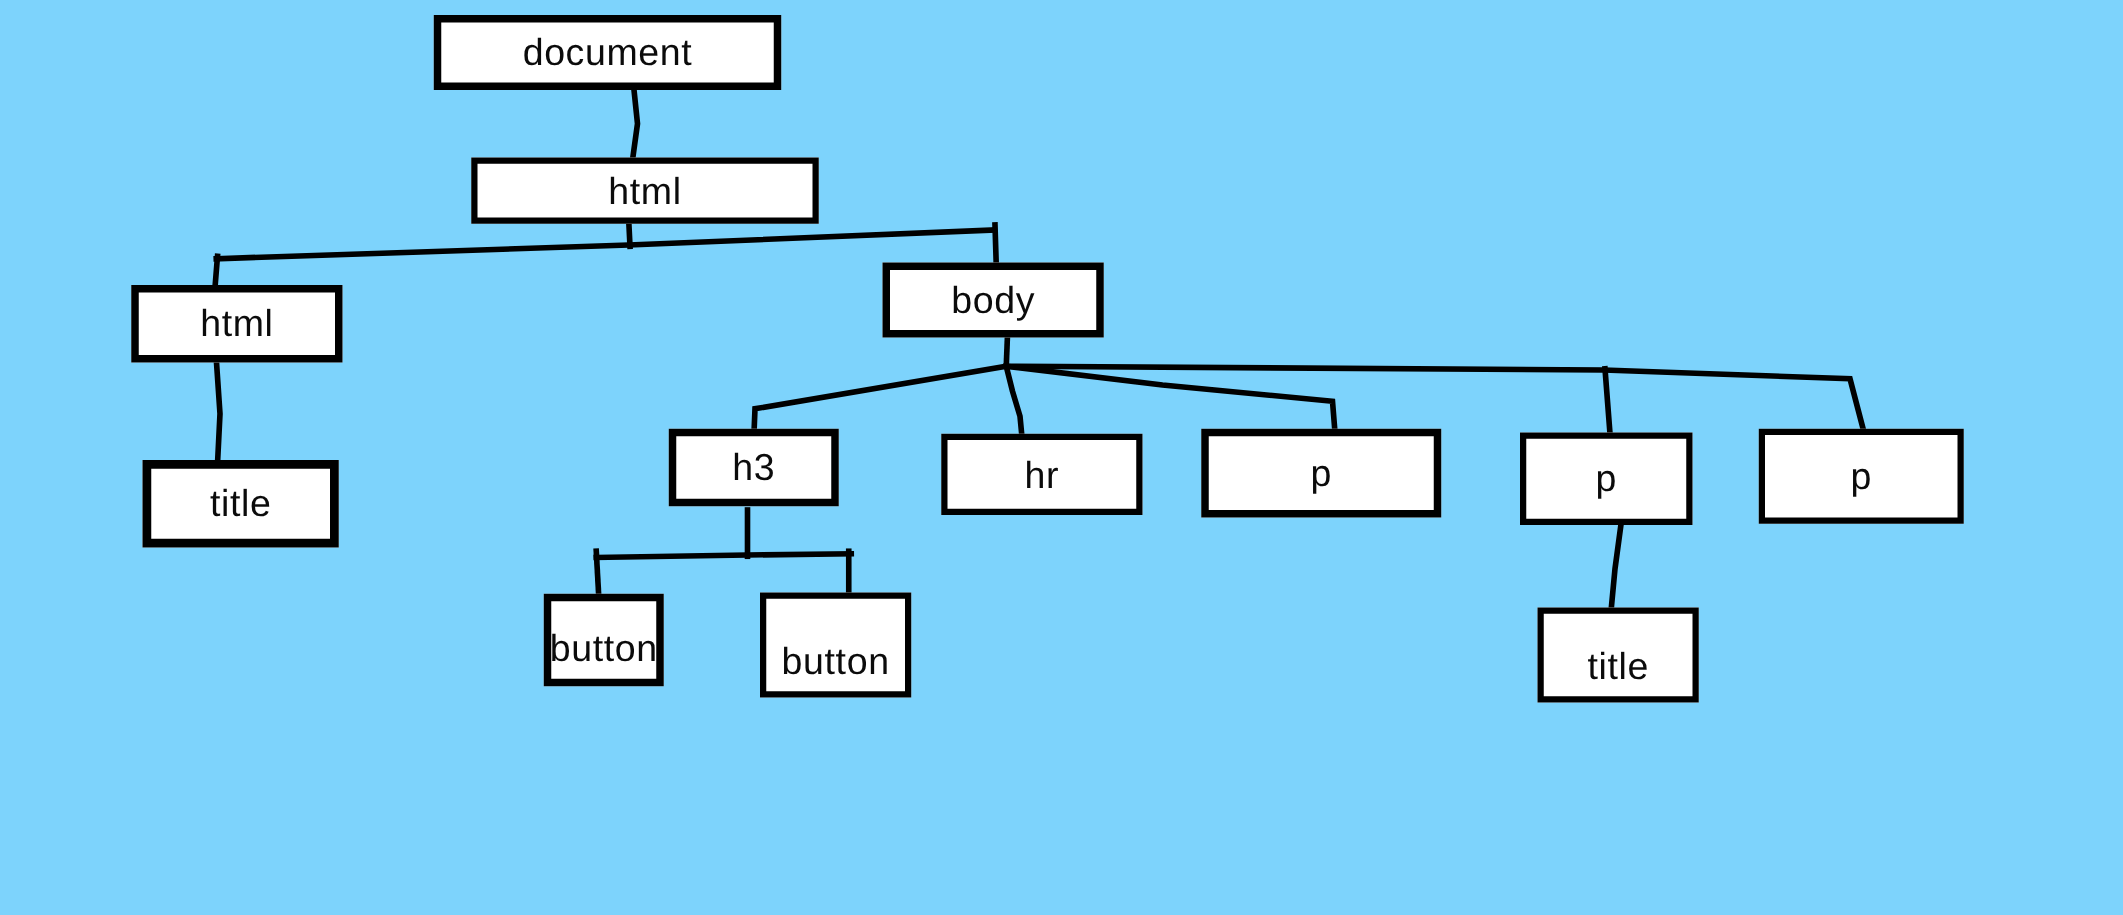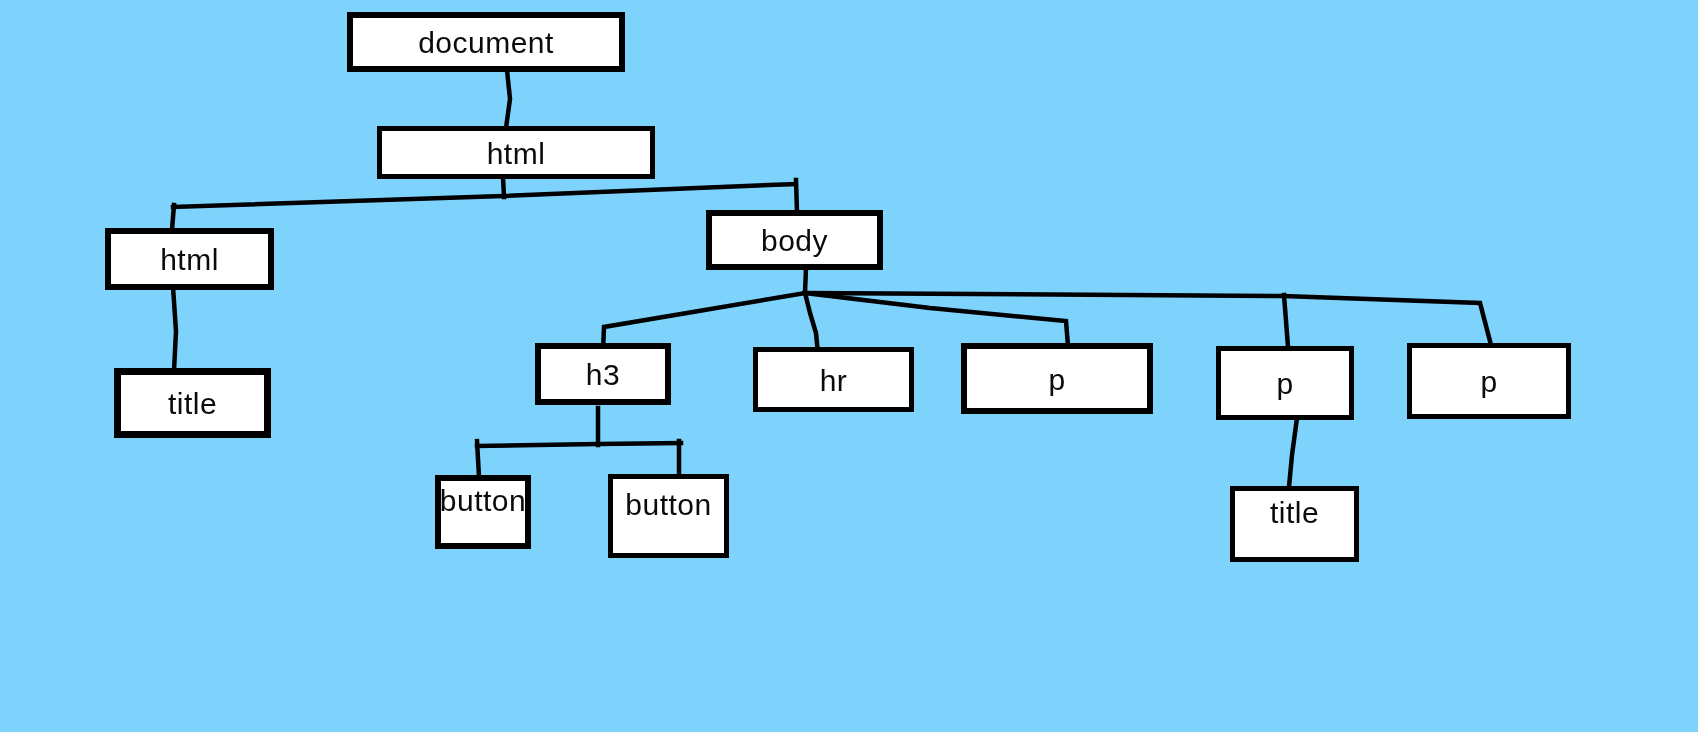--- a/index.html
+++ b/index.html
@@ -32,21 +32,21 @@
     align-items: center;
     justify-content: center;
     color: #0b0b0b;
     font-size: 30px;
     line-height: 1;
     white-space: nowrap;
     letter-spacing: 0.5px;
   }
   .node.bw6 { border-width: 6px; }
   .node.bw7 { border-width: 7px; }
-  .node.low { align-items: center; padding-bottom: 24px; }
+  .node.low { align-items: flex-end; padding-bottom: 8px; }
   .node .lbl { padding-top: 2px; }
   .stray {
     position: absolute;
     background: #2a2a2a;
     border-radius: 2px;
   }
 </style>
 </head>
 <body>
 

